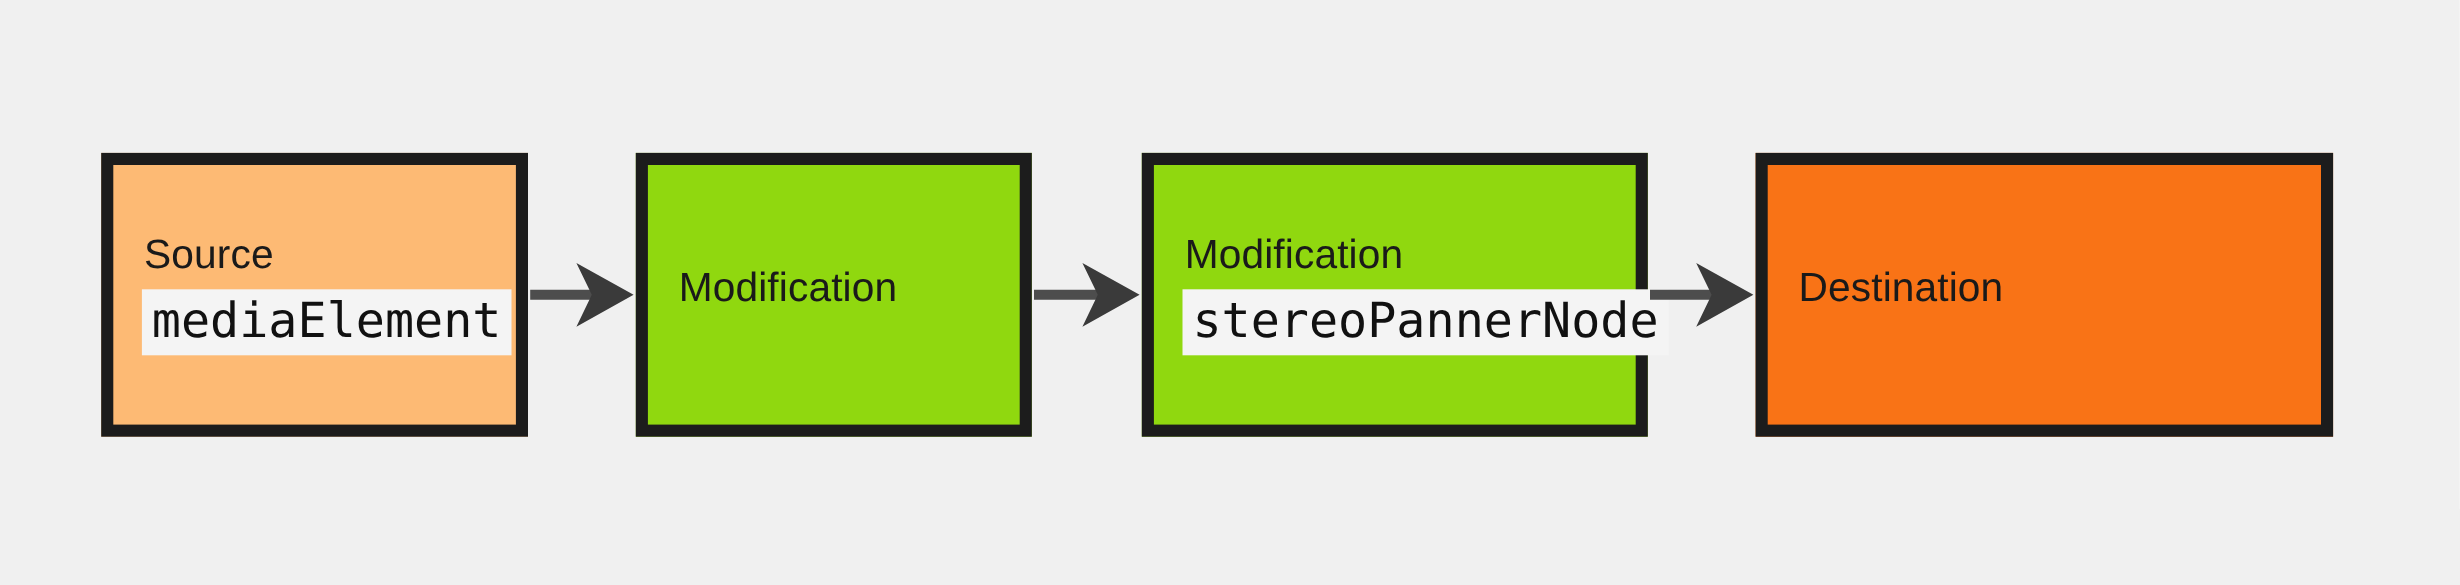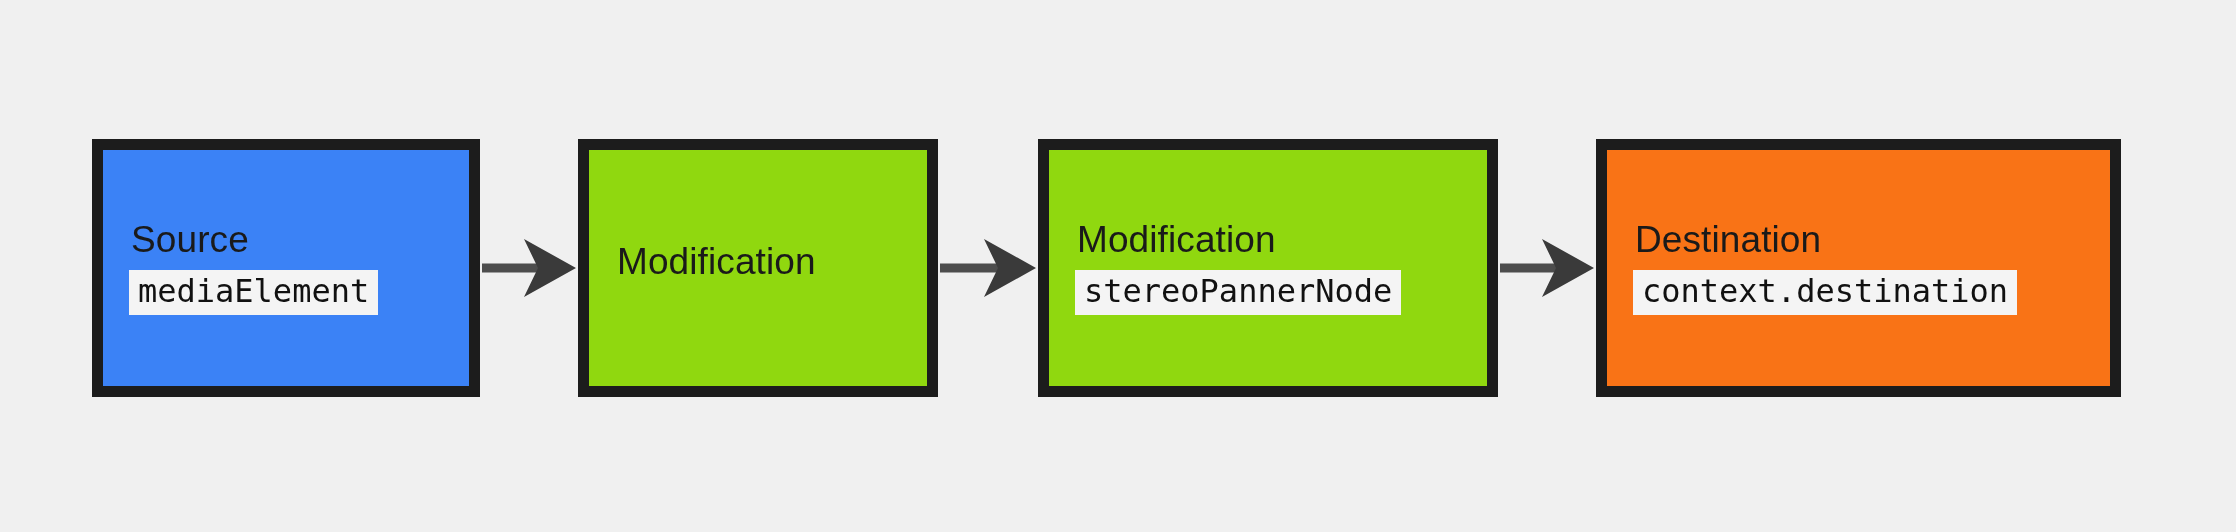--- a/index.html
+++ b/index.html
@@ -33,38 +33,38 @@
     position: relative;
     box-sizing: border-box;
     border: 11px solid #1C1C1C;
     display: flex;
     flex-direction: column;
     justify-content: center;
     align-items: flex-start;
     padding: 0 26px;
     flex: 0 0 auto;
   }
-  .node-box.source-node   { width: 388px; background: #3b82f6; }
+  .node-box.source-node   { width: 388px; background: #fdba74; }
   .node-box.mod-node-a    { width: 360px; background: #90D80F; }
   .node-box.mod-node-b    { width: 460px; background: #90D80F; }
   .node-box.dest-node     { width: 525px; background: #f97316; }
 
   .node-title {
     font-family: "Liberation Sans", sans-serif;
     font-size: 37px;
     line-height: 1.05;
     color: #1A1A1A;
     letter-spacing: 0.1px;
     white-space: nowrap;
     margin-bottom: 11px;
     padding-left: 2px;
   }
   .node-code {
     font-family: "DejaVu Sans Mono", "Liberation Mono", monospace;
-    font-size: 32px;
+    font-size: 44px;
     line-height: 1.28;
     color: #111111;
     background: #F4F4F4;
     white-space: nowrap;
     padding: 1px 9px 3px 9px;
     display: inline-block;
   }
 
   .connector {
     position: relative;
@@ -117,17 +117,16 @@
 
     <div class="connector conn-3">
       <svg width="98" height="70" viewBox="0 0 98 70">
         <line x1="2" y1="35" x2="62" y2="35" stroke="#4D4D4D" stroke-width="9" stroke-linecap="butt"></line>
         <path d="M 96 35 L 44 6 L 58 35 L 44 64 Z" fill="#3A3A3A"></path>
       </svg>
     </div>
 
     <div class="node-box dest-node">
       <div class="node-title">Destination</div>
-      <div class="node-code">context.destination</div>
     </div>
 
   </div>
 </div>
 
 </body></html>

